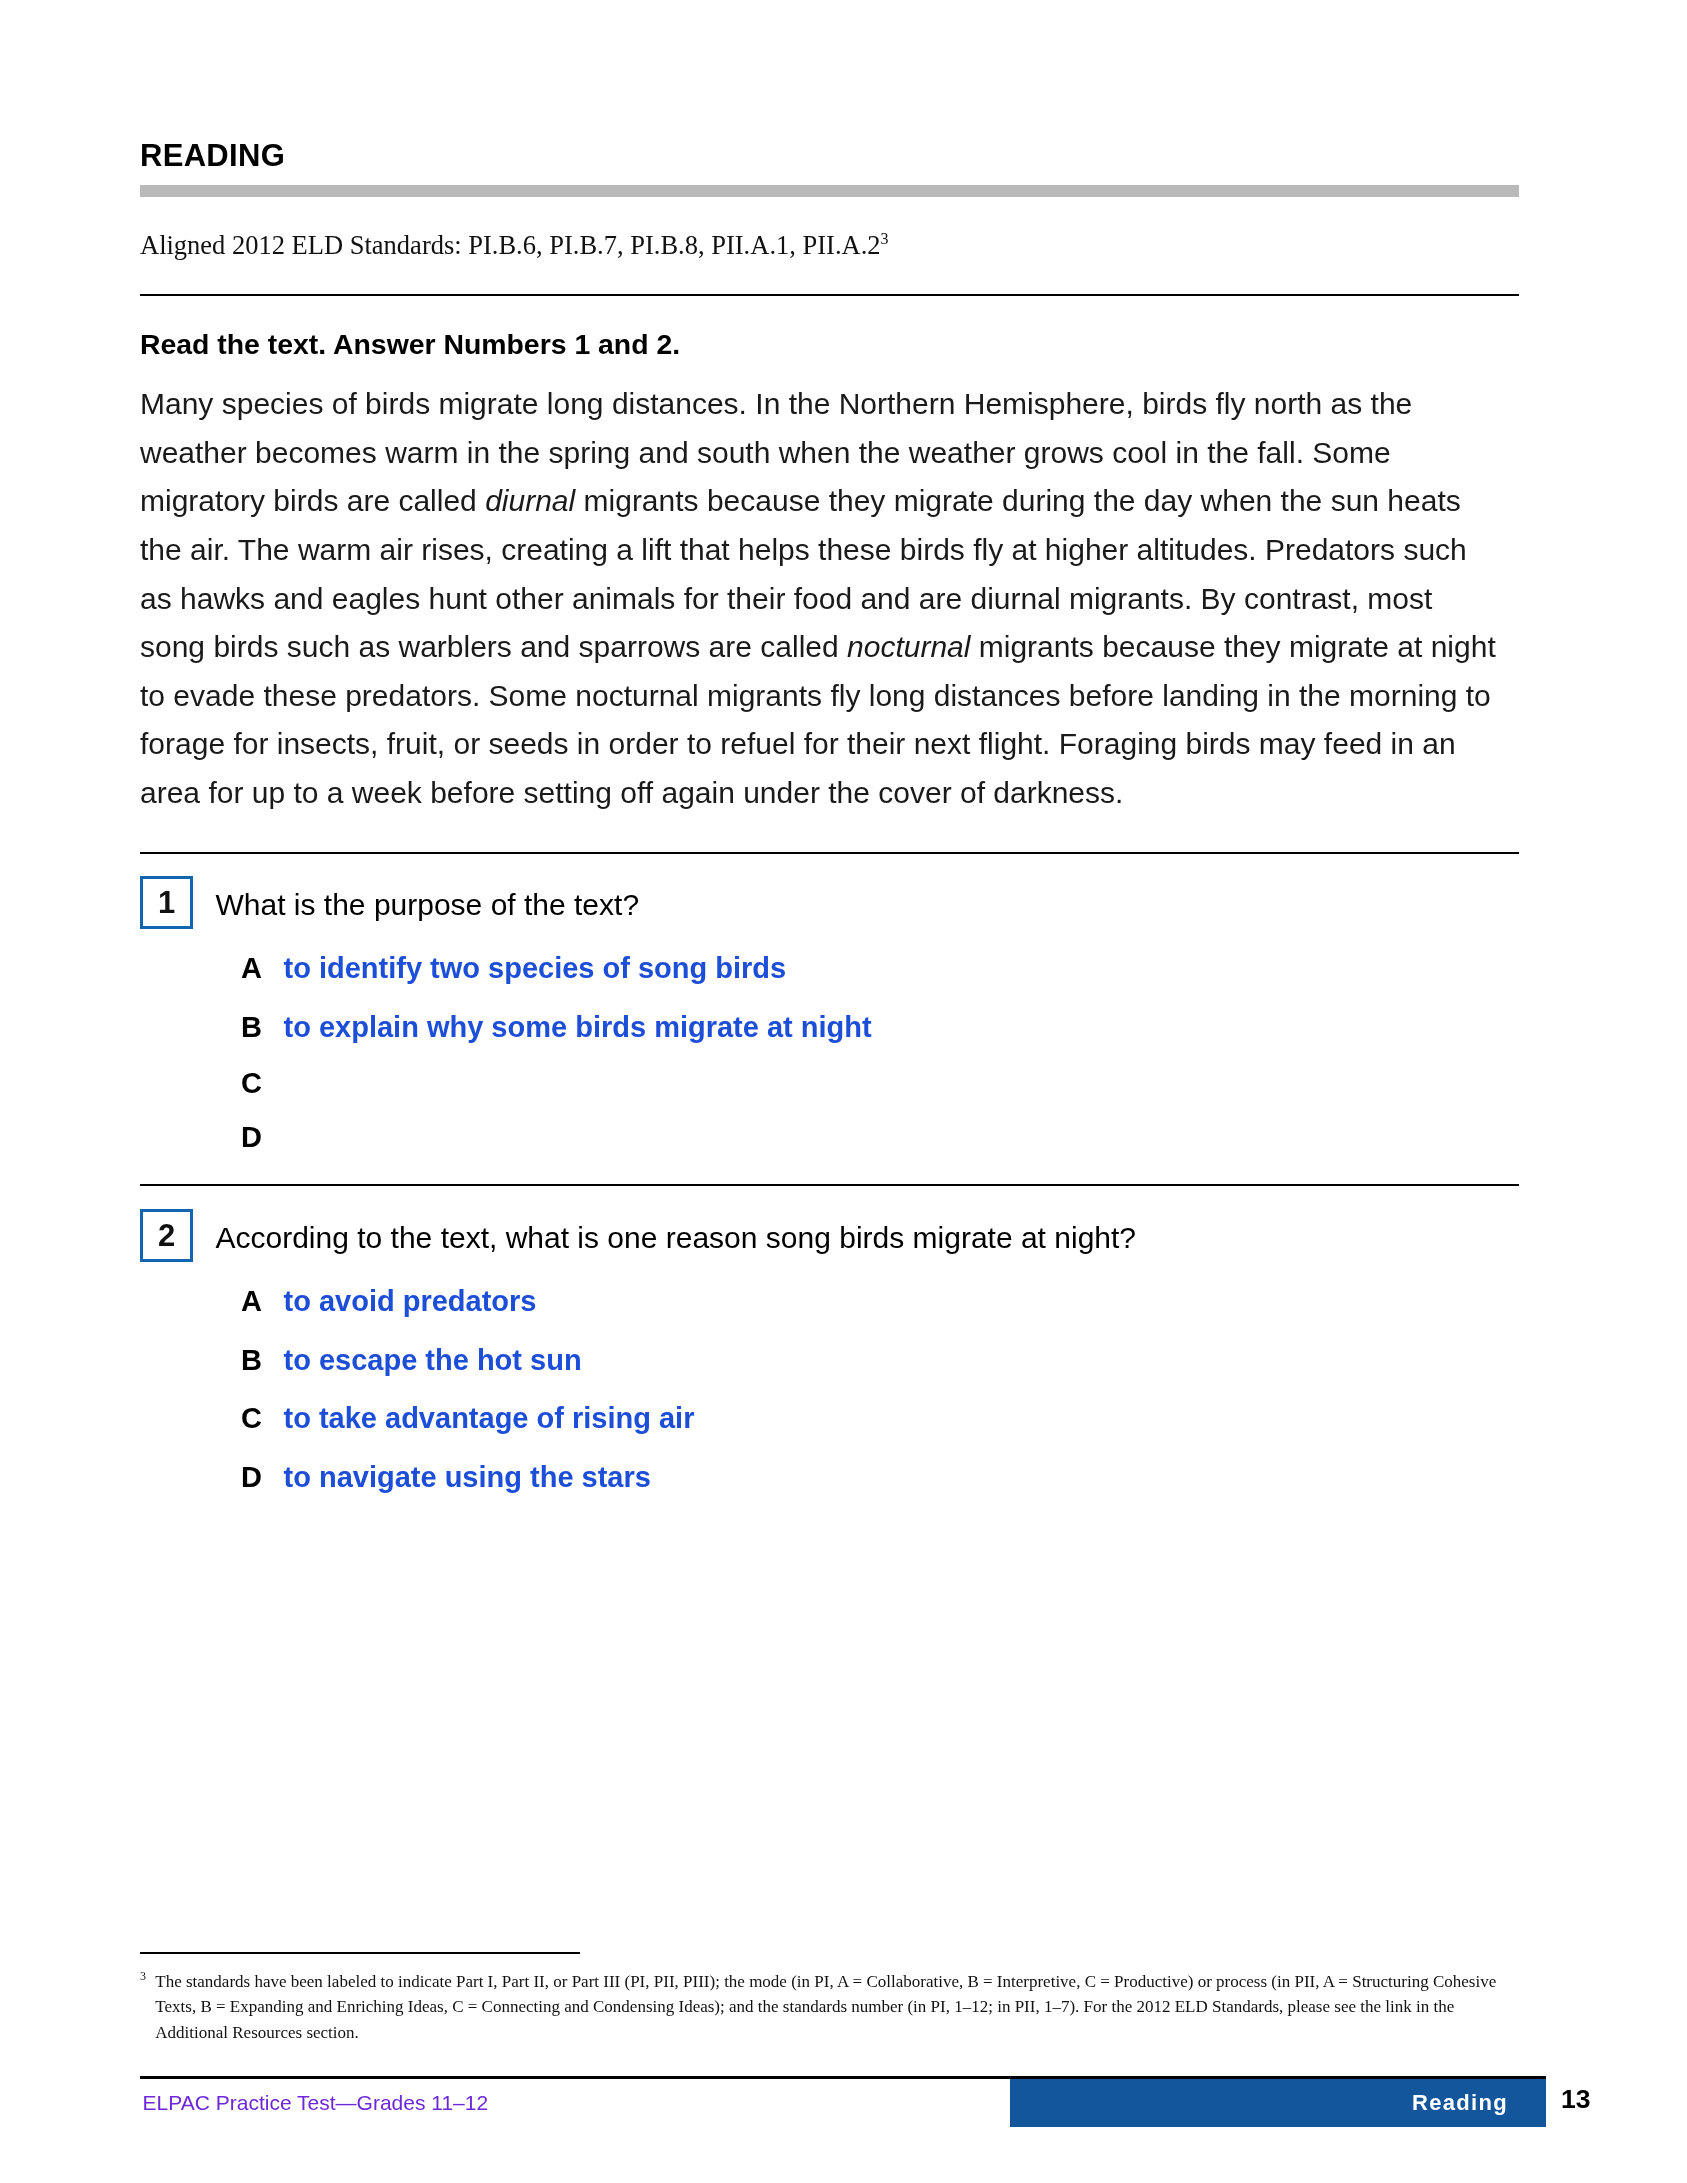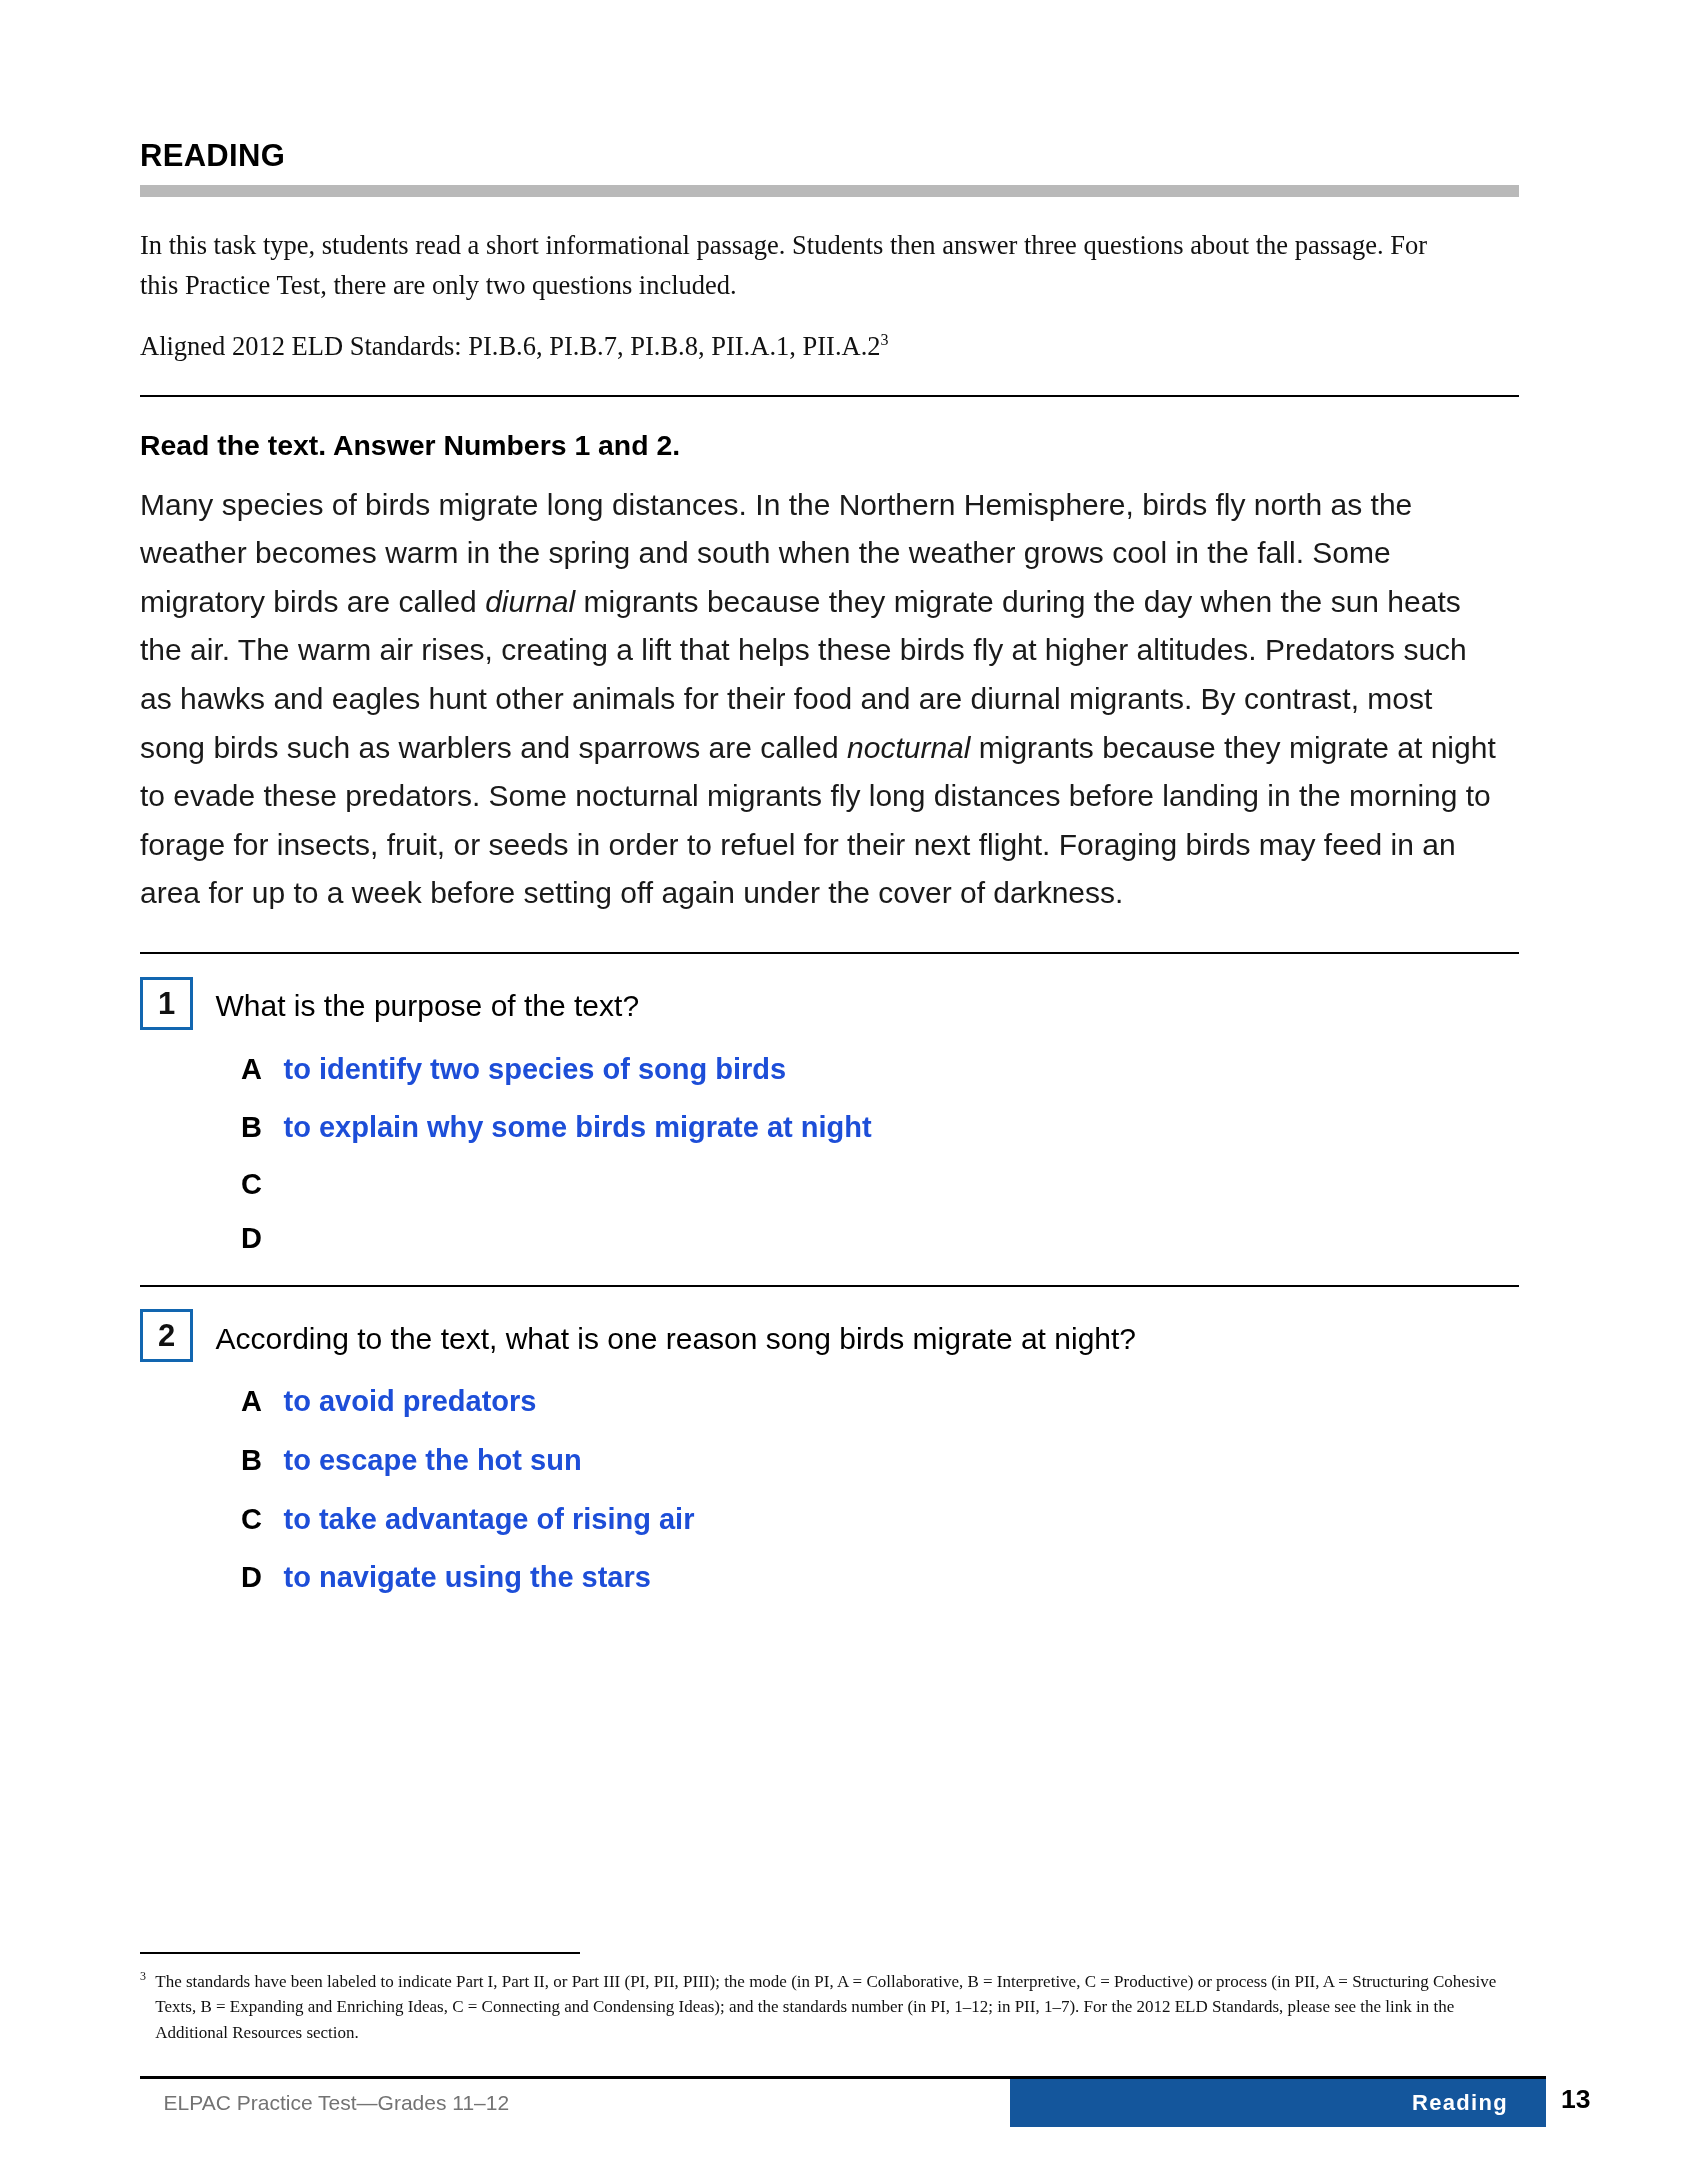--- a/index.html
+++ b/index.html
@@ -200,24 +200,23 @@
   .footer-row {
     display: flex;
     align-items: stretch;
     height: 48px;
     position: relative;
   }
   .footer-left {
     display: flex;
     align-items: center;
     font-size: 21px;
-    color: #737373;
+    color: #6d28d9;
     padding-left: 2.6px;
     flex: 1 1 auto;
-    margin-left: 21px;
   }
   .footer-badge {
     width: 536px;
     background: #14569c;
     color: #ffffff;
     font-size: 22px;
     font-weight: bold;
     letter-spacing: 1.3px;
     display: flex;
     align-items: center;
@@ -240,21 +239,20 @@
 <div class="page">
 
   <div class="content">
 
     <div class="task-header">
       <div class="kicker">READING</div>
     </div>
     <div class="header-rule"></div>
 
     <div class="intro">
-      <p>In this task type, students read a short informational passage. Students then answer three questions about the passage. For this Practice Test, there are only two questions included.</p>
       <p><span>Aligned 2012 ELD Standards: PI.B.6, PI.B.7, PI.B.8, PII.A.1, PII.A.2</span><sup class="fn">3</sup></p>
     </div>
 
     <div class="rule-full"></div>
 
     <div class="passage-block">
       <div class="directions">Read the text. Answer Numbers 1 and 2.</div>
       <div class="passage-text"><span>Many species of birds migrate long distances. In the Northern Hemisphere, birds fly north as the weather becomes warm in the spring and south when the weather grows cool in the fall. Some migratory birds are called </span><em>diurnal</em><span> migrants because they migrate during the day when the sun heats the air. The warm air rises, creating a lift that helps these birds fly at higher altitudes. Predators such as hawks and eagles hunt other animals for their food and are diurnal migrants. By contrast, most song birds such as warblers and sparrows are called </span><em>nocturnal</em><span> migrants because they migrate at night to evade these predators. Some nocturnal migrants fly long distances before landing in the morning to forage for insects, fruit, or seeds in order to refuel for their next flight. Foraging birds may feed in an area for up to a week before setting off again under the cover of darkness.</span></div>
     </div>
 

